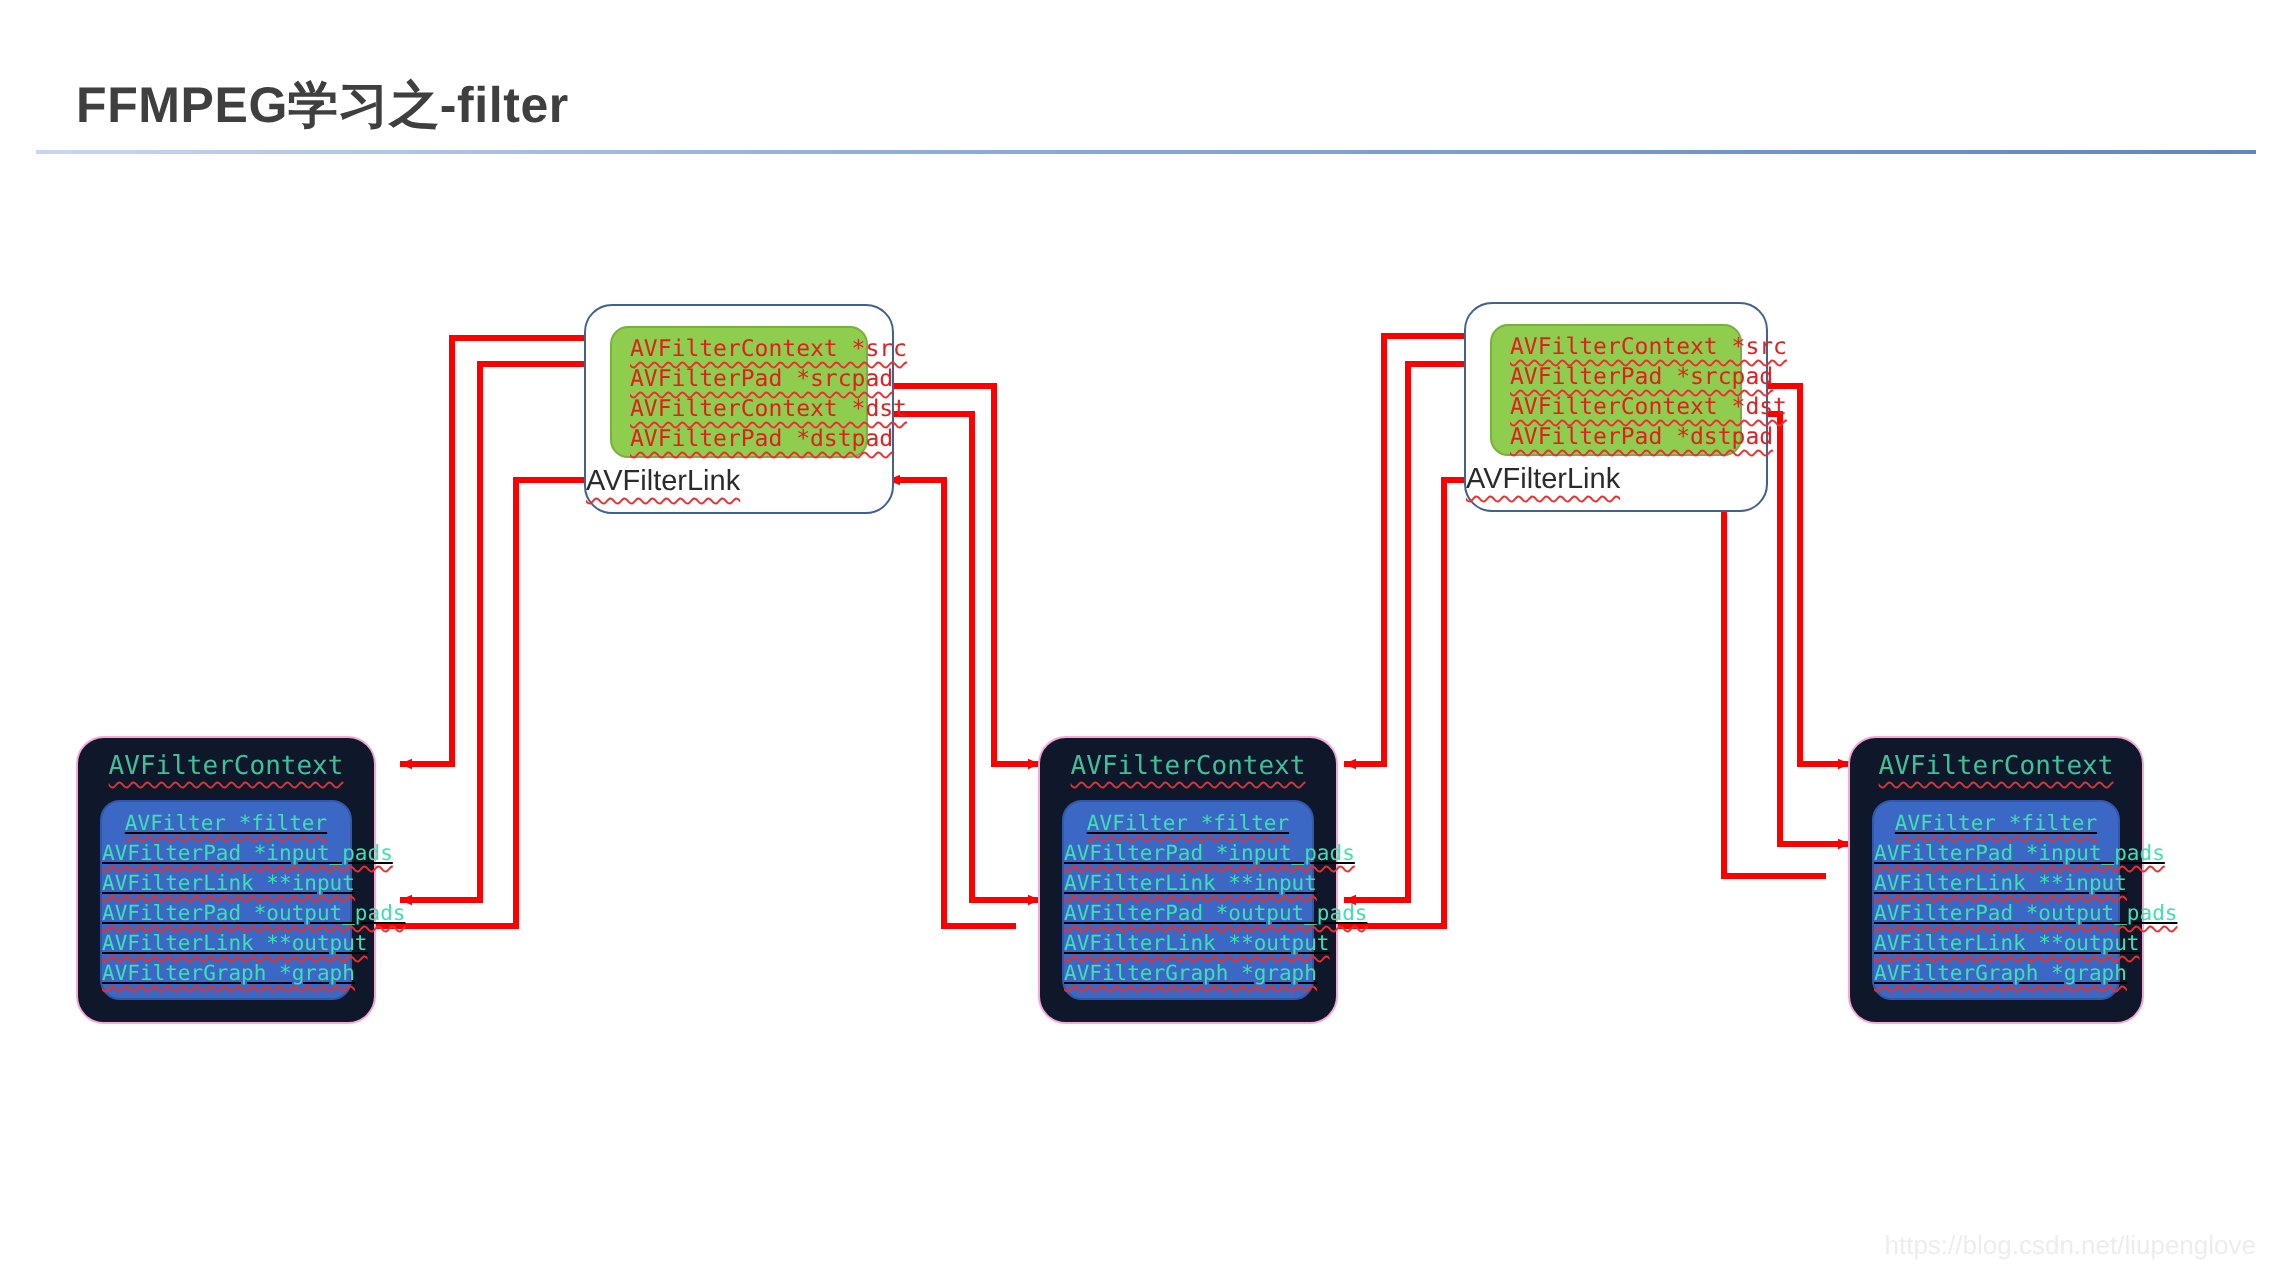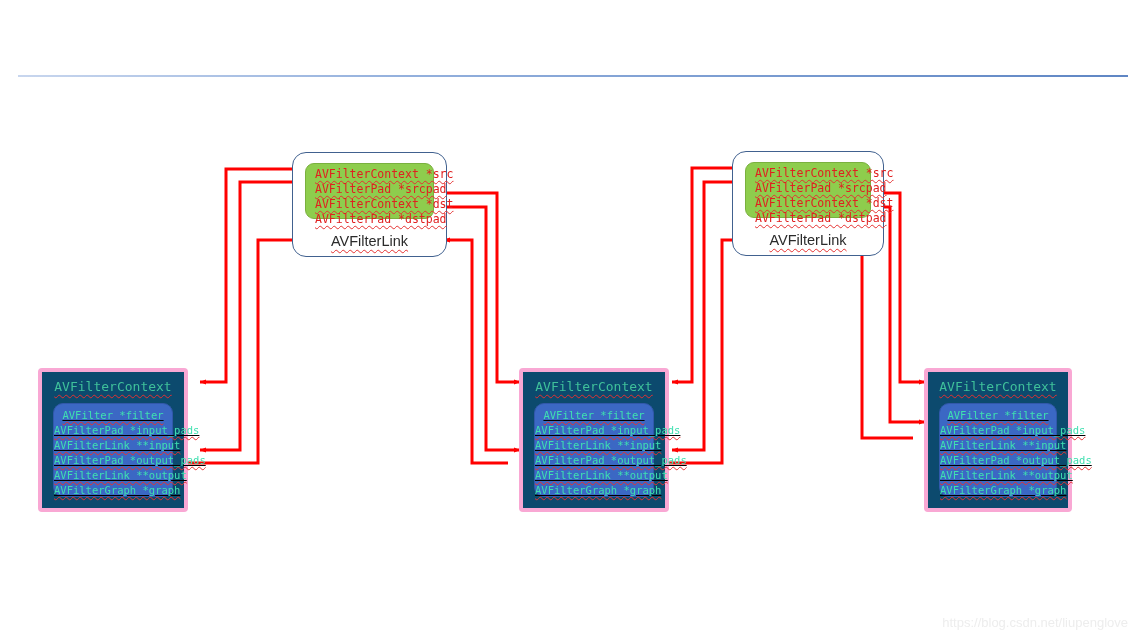--- a/index.html
+++ b/index.html
@@ -26,49 +26,49 @@
 
   
   .link-card{
     position:absolute;
     border:1px solid #41618f;
     border-radius:14px;
     background:#ffffff;
     box-sizing:border-box;
   }
   .link-inner{
-    position:absolute;left:12px;top:10px;right:12px;height:56px;
+    position:absolute;left:12px;top:10px;right:12px;height:66px;
     background:#8ecd4d;
     border:1px solid #7ab03f;
     border-radius:9px;
     box-sizing:border-box;
     padding:3px 0 0 9px;
   }
   .link-inner .row{
     font-family:"DejaVu Sans Mono","Liberation Mono",monospace;
     font-size:11.5px;line-height:15px;color:#e02020;
     white-space:nowrap;
     text-decoration:underline wavy #e53030;
     text-underline-offset:2px;
     text-decoration-thickness:1px;
   }
   .link-label{
-    position:absolute;left:0;right:0;bottom:7px;text-align:center;
+    position:absolute;left:0;right:0;bottom:7px;text-align:left;
     font-size:14.5px;color:#2b2b2b;
     text-decoration:underline wavy #e53030;
     text-underline-offset:3px;
     text-decoration-thickness:1px;
   }
 
   
   .ctx-card{
     position:absolute;
-    border:4px solid #f9a8d4;
-    border-radius:4px;
-    background:#0c4a6e;
+    border:1px solid #f9a8d4;
+    border-radius:14px;
+    background:#0f172a;
     box-sizing:border-box;
   }
   .ctx-title{
     position:absolute;left:0;right:0;top:7px;text-align:center;
     font-family:"DejaVu Sans Mono","Liberation Mono",monospace;
     font-size:13px;color:#3fc09a;
     text-decoration:underline wavy #e53030;
     text-underline-offset:3px;
     text-decoration-thickness:1px;
     white-space:nowrap;
@@ -95,20 +95,21 @@
   .watermark{
     position:absolute;right:18px;bottom:13px;
     font-size:13px;color:#ededed;white-space:nowrap;
   }
 </style>
 </head>
 <body>
 
 <div id="stage">
 
+  <div class="page-title">FFMPEG学习之-filter</div>
   <div class="title-rule"></div>
 
   <svg id="wires" viewBox="0 0 1146 643" xmlns="http://www.w3.org/2000/svg">
     <defs>
       <marker id="ah" markerWidth="7" markerHeight="7" refX="6.2" refY="3.1" orient="auto" markerUnits="userSpaceOnUse">
         <path d="M0,0.4 L6.4,3.1 L0,5.8 z" fill="#ff0000"></path>
       </marker>
     </defs>
     <g fill="none" stroke="#ff0000" stroke-width="3" stroke-linecap="butt" stroke-linejoin="miter">
 

